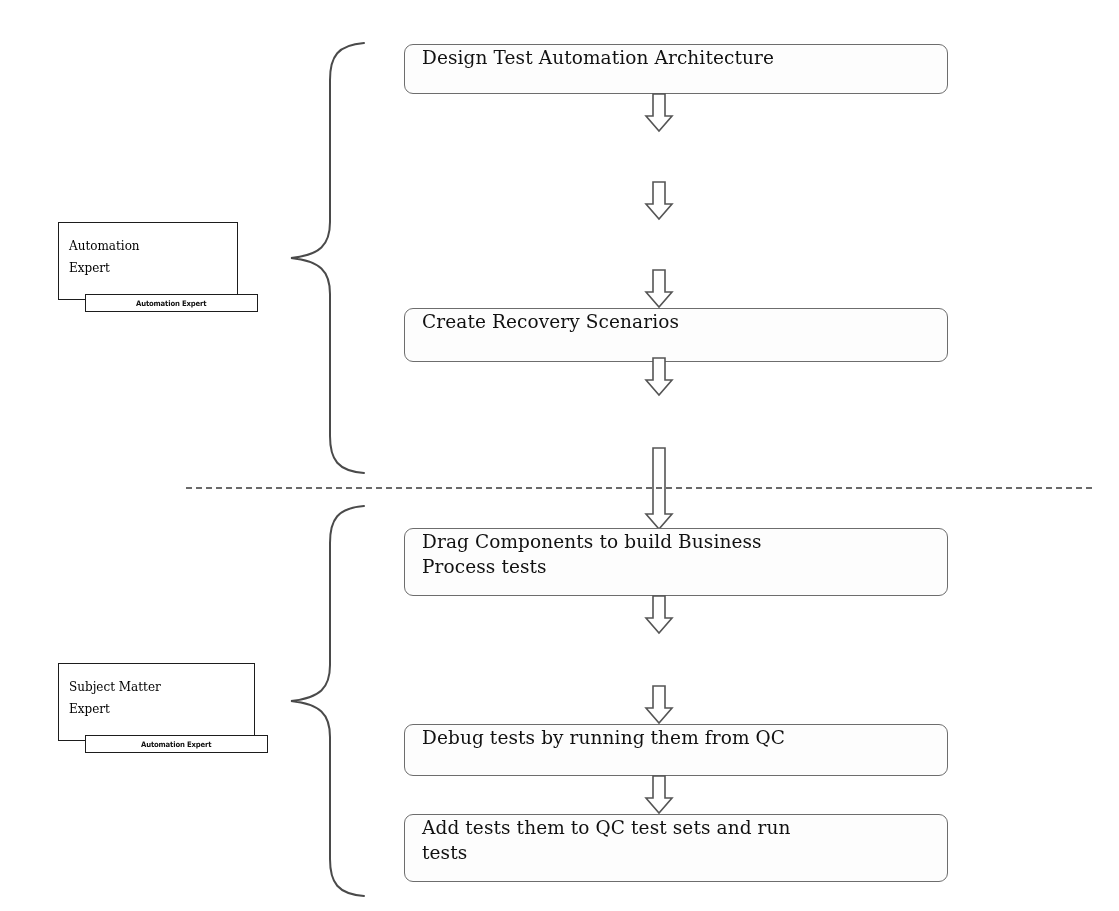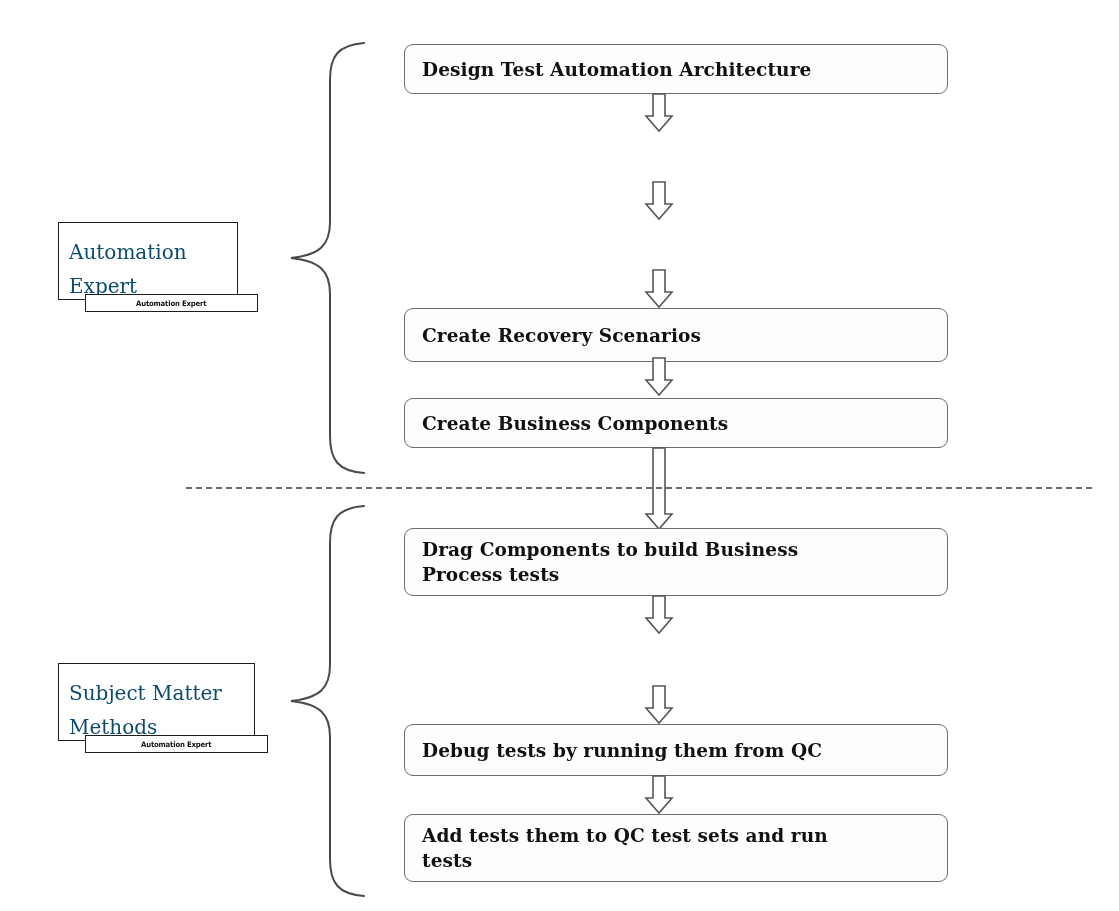--- a/index.html
+++ b/index.html
@@ -12,24 +12,23 @@
   #stage{position:relative;width:1119px;height:911px;}
 
   
   .pbox{
     position:absolute;
     box-sizing:border-box;
     background:#fdfdfd;
     border:1.6px solid #6d6d6d;
     border-radius:9px;
     display:flex;
-    align-items:center;
+    align-items:flex-start;
     padding-left:17px;
     padding-right:10px;
-    font-weight:bold;
   }
   .pbox .ptext{
     font-family:"DejaVu Serif","Liberation Serif",serif;
     font-size:18.5px;
     line-height:25px;
     color:#111111;
     letter-spacing:0.1px;
     white-space:pre-line;
   }
 
@@ -53,23 +52,23 @@
   .rolecard .rbody{
     position:absolute;
     left:0;top:0;
     box-sizing:border-box;
     background:#ffffff;
     border:1.6px solid #1d1d1d;
     padding:12px 10px 0 10px;
   }
   .rolecard .rbody .rtext{
     font-family:"DejaVu Serif","Liberation Serif",serif;
-    font-size:20px;
-    line-height:34px;
-    color:#0c4a6e;
+    font-size:12px;
+    line-height:22px;
+    color:#000000;
     white-space:pre-line;
   }
   .rolecard .rcaption{
     position:absolute;
     box-sizing:border-box;
     background:#ffffff;
     border:1.6px solid #1d1d1d;
     display:flex;
     align-items:center;
     justify-content:center;
@@ -132,36 +131,33 @@
   <div class="pbox" style="left:404px;top:308px;width:544px;height:54px;">
     <div class="ptext">Create Recovery Scenarios</div>
   </div>
 
   <div class="barrow" style="left:642px;top:358px;">
     <svg width="34" height="38" viewBox="0 0 34 38">
       <path d="M11 0 L11 22 L4 22 L17 37 L30 22 L23 22 L23 0 Z" fill="#ffffff" stroke="#555555" stroke-width="1.6" stroke-linejoin="miter"></path>
     </svg>
   </div>
 
-  <div class="pbox" style="left:404px;top:398px;width:544px;height:50px;">
-    <div class="ptext">Create Business Components</div>
-  </div>
 
   <div class="barrow" style="left:642px;top:448px;">
     <svg width="34" height="82" viewBox="0 0 34 82">
       <path d="M11 0 L11 66 L4 66 L17 81 L30 66 L23 66 L23 0 Z" fill="#ffffff" stroke="#555555" stroke-width="1.6" stroke-linejoin="miter"></path>
     </svg>
   </div>
 
   <div class="divider" style="left:186px;top:487px;width:906px;"></div>
 
   <div class="rolecard" style="left:58px;top:663px;width:210px;height:100px;">
     <div class="rbody" style="width:197px;height:78px;">
       <div class="rtext">Subject Matter
-Methods</div>
+Expert</div>
     </div>
     <div class="rcaption" style="left:27px;top:72px;width:183px;height:18px;">
       <span>Automation Expert</span>
     </div>
   </div>
 
   <div class="brace" style="left:286px;top:503px;">
     <svg width="82" height="396" viewBox="0 0 82 396" fill="none">
       <path d="M78 3 C 52 5, 44 16, 44 40 L 44 162 C 44 185, 34 195, 5 198
                C 34 201, 44 211, 44 234 L 44 356 C 44 380, 52 391, 78 393" stroke="#4a4a4a" stroke-width="2" fill="none" stroke-linecap="round"></path>

